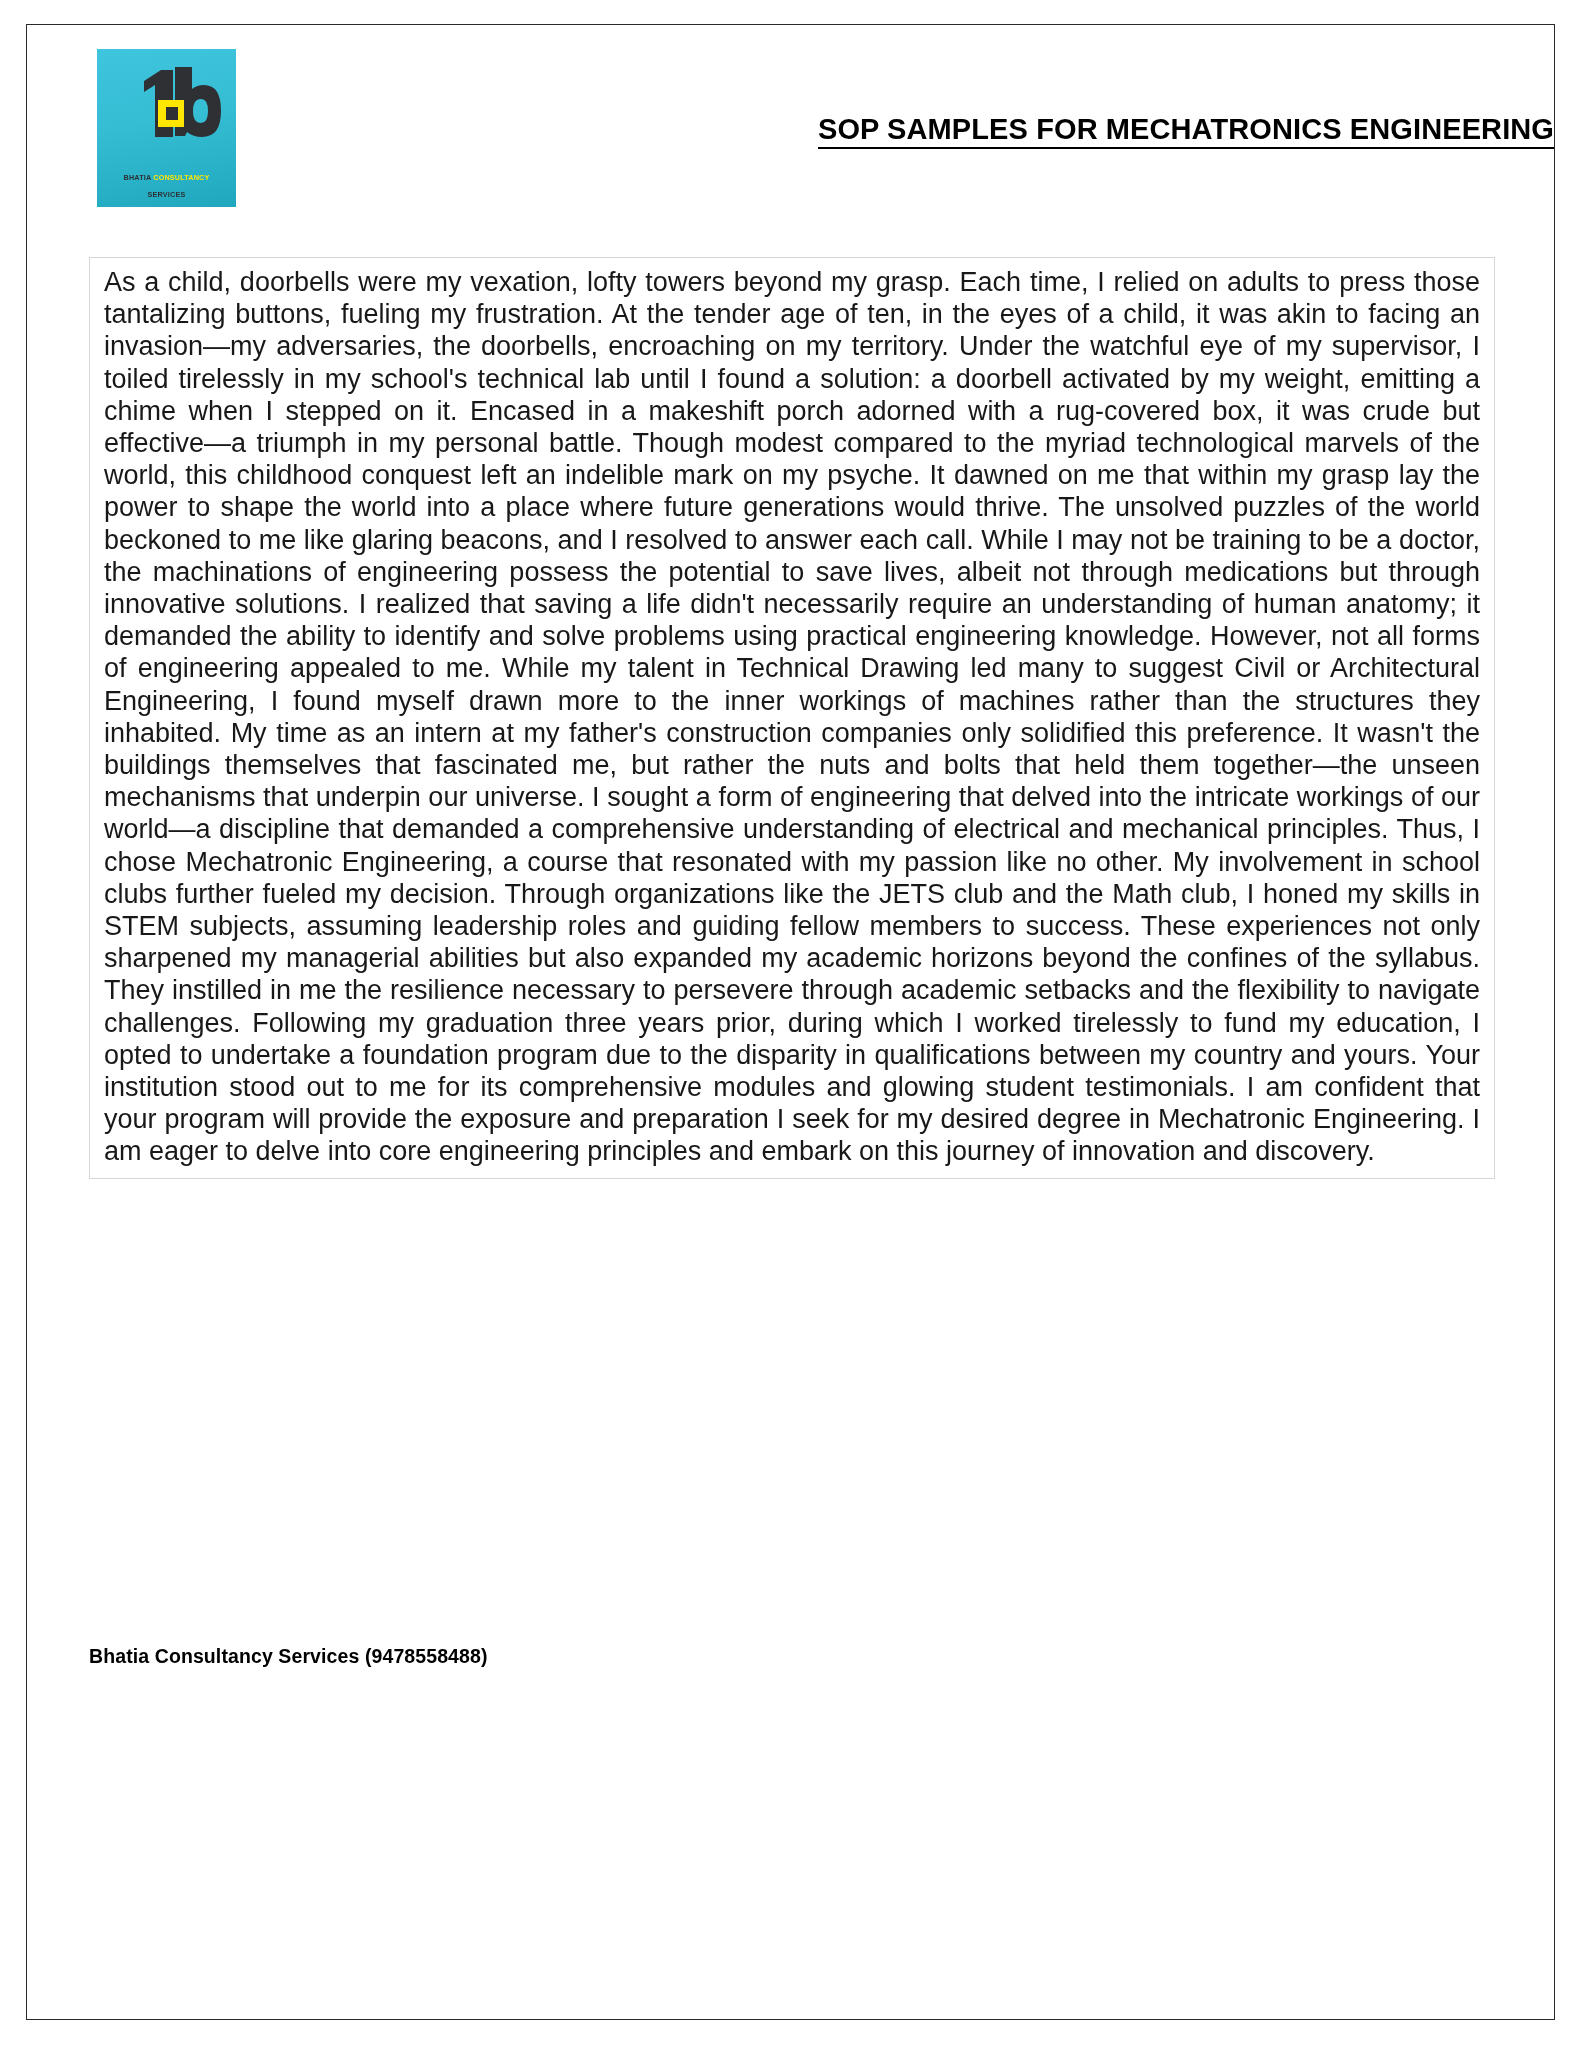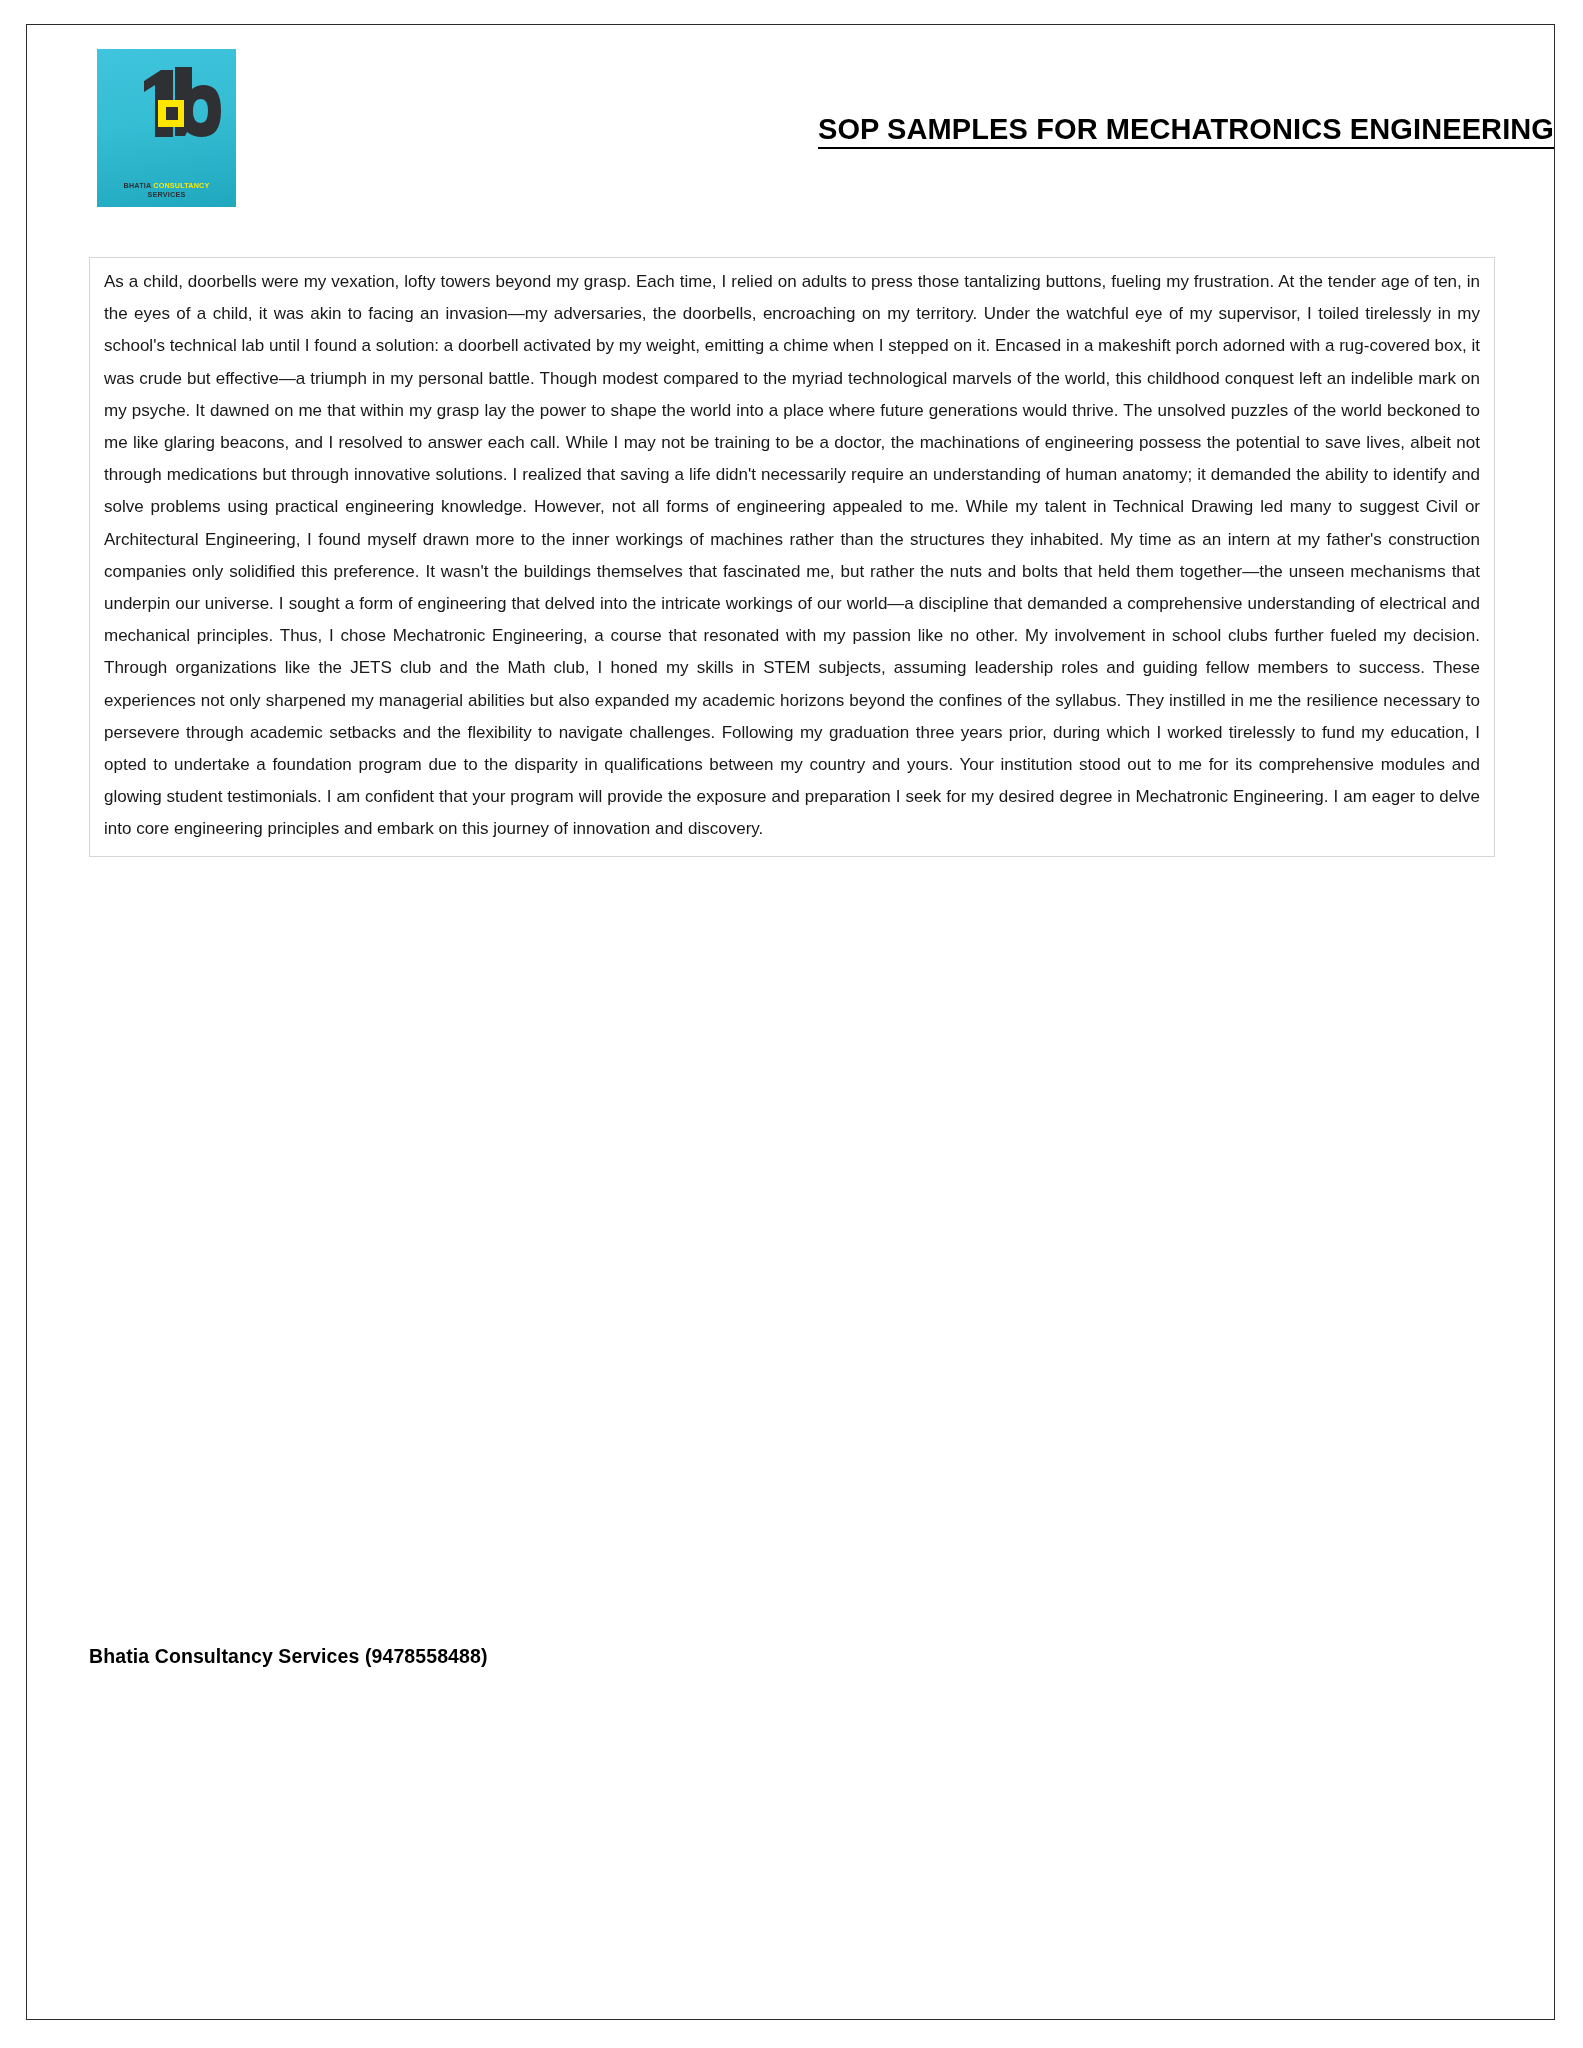--- a/index.html
+++ b/index.html
@@ -58,21 +58,21 @@
     width: 100%;
     text-align: center;
     line-height: 1.18;
     font-size: 7.2px;
     letter-spacing: 0.2px;
     font-weight: 700;
     font-family: "Liberation Sans", sans-serif;
   }
   .cap-b { color: #2f3033; }
   .cap-c { color: #ffe600; }
-  .cap-s { color: #2f3033; display: block; }
+  .cap-s { color: #2f3033; display: block; margin-top: 8px; }
 
   .doc-title {
     position: absolute;
     left: 0;
     top: 0;
     width: 100%;
     text-align: right;
     padding-top: 88px;
     font-size: 29px;
     font-weight: 700;
@@ -91,21 +91,21 @@
     top: 232px;
     width: 1406px;
     border: 1px solid #d6d6d6;
     box-sizing: border-box;
     padding: 8px 14px 10px 14px;
   }
   .body-text {
     margin: 0;
     text-align: justify;
     text-justify: inter-word;
-    font-size: 17px;
+    font-size: 27px;
     line-height: 32.2px;
     color: #181818;
     font-family: "Liberation Sans", sans-serif;
     hyphens: none;
   }
 
   
   .footer {
     position: absolute;
     left: 62px;

